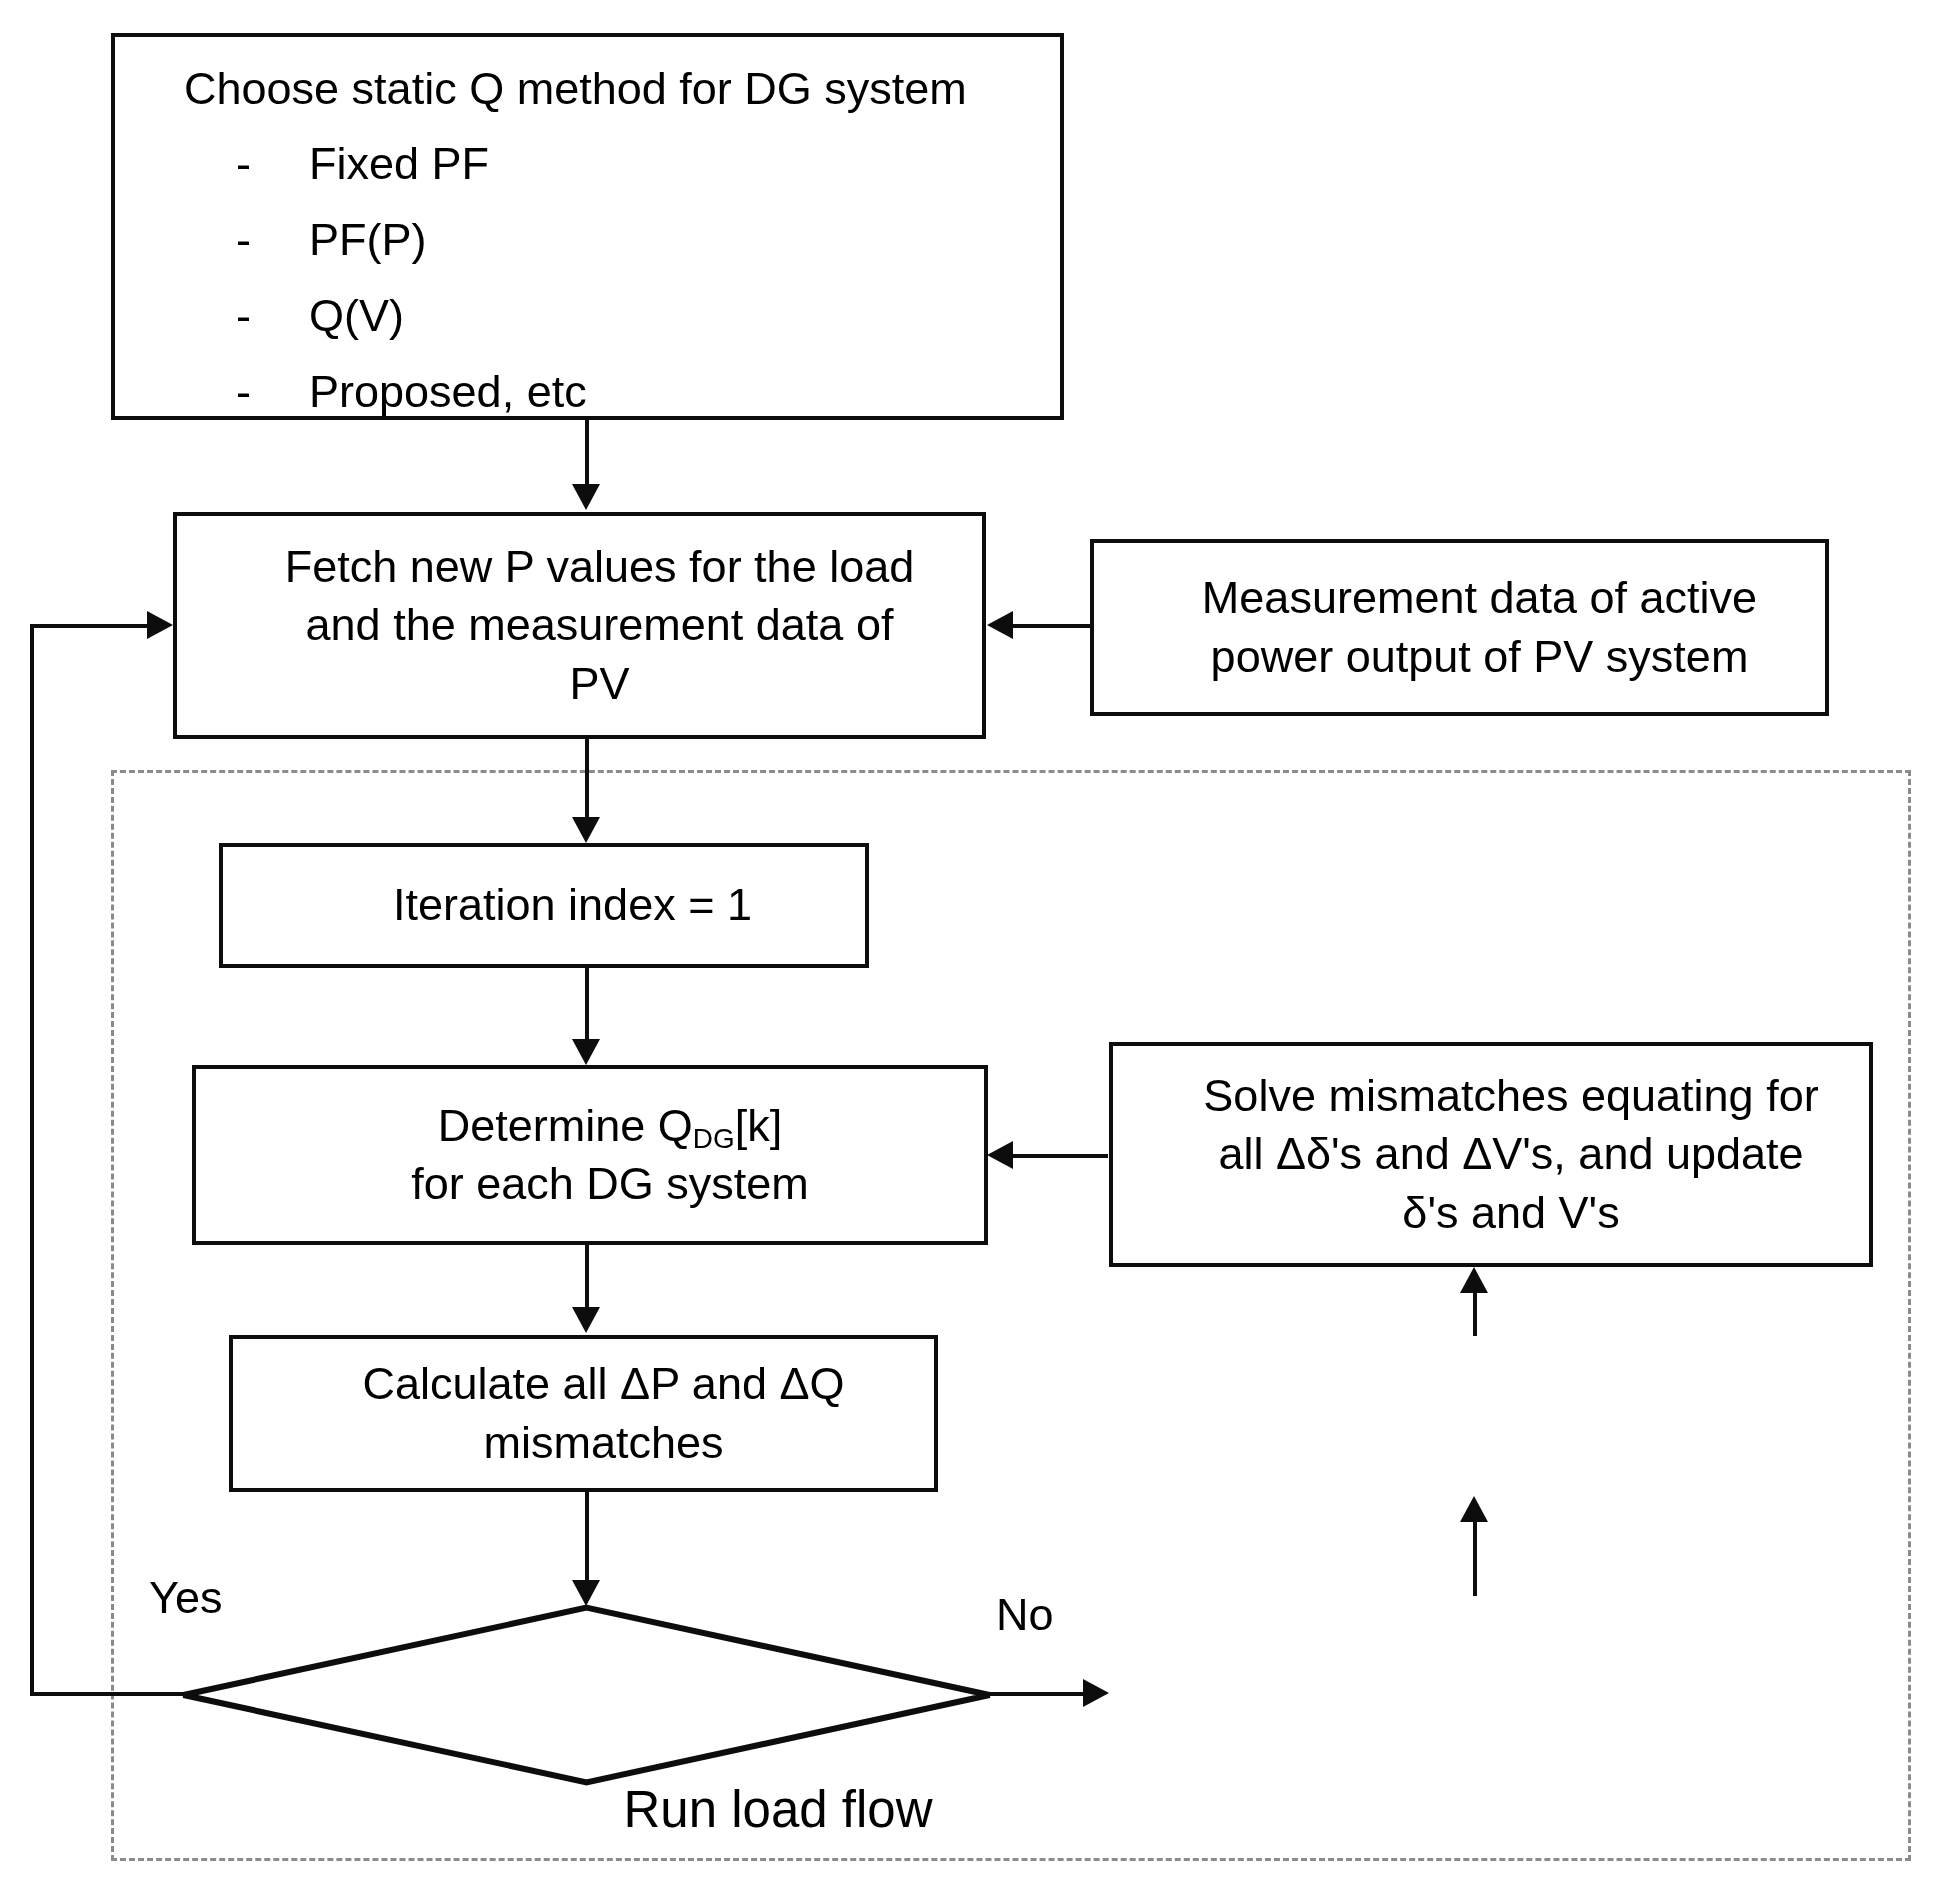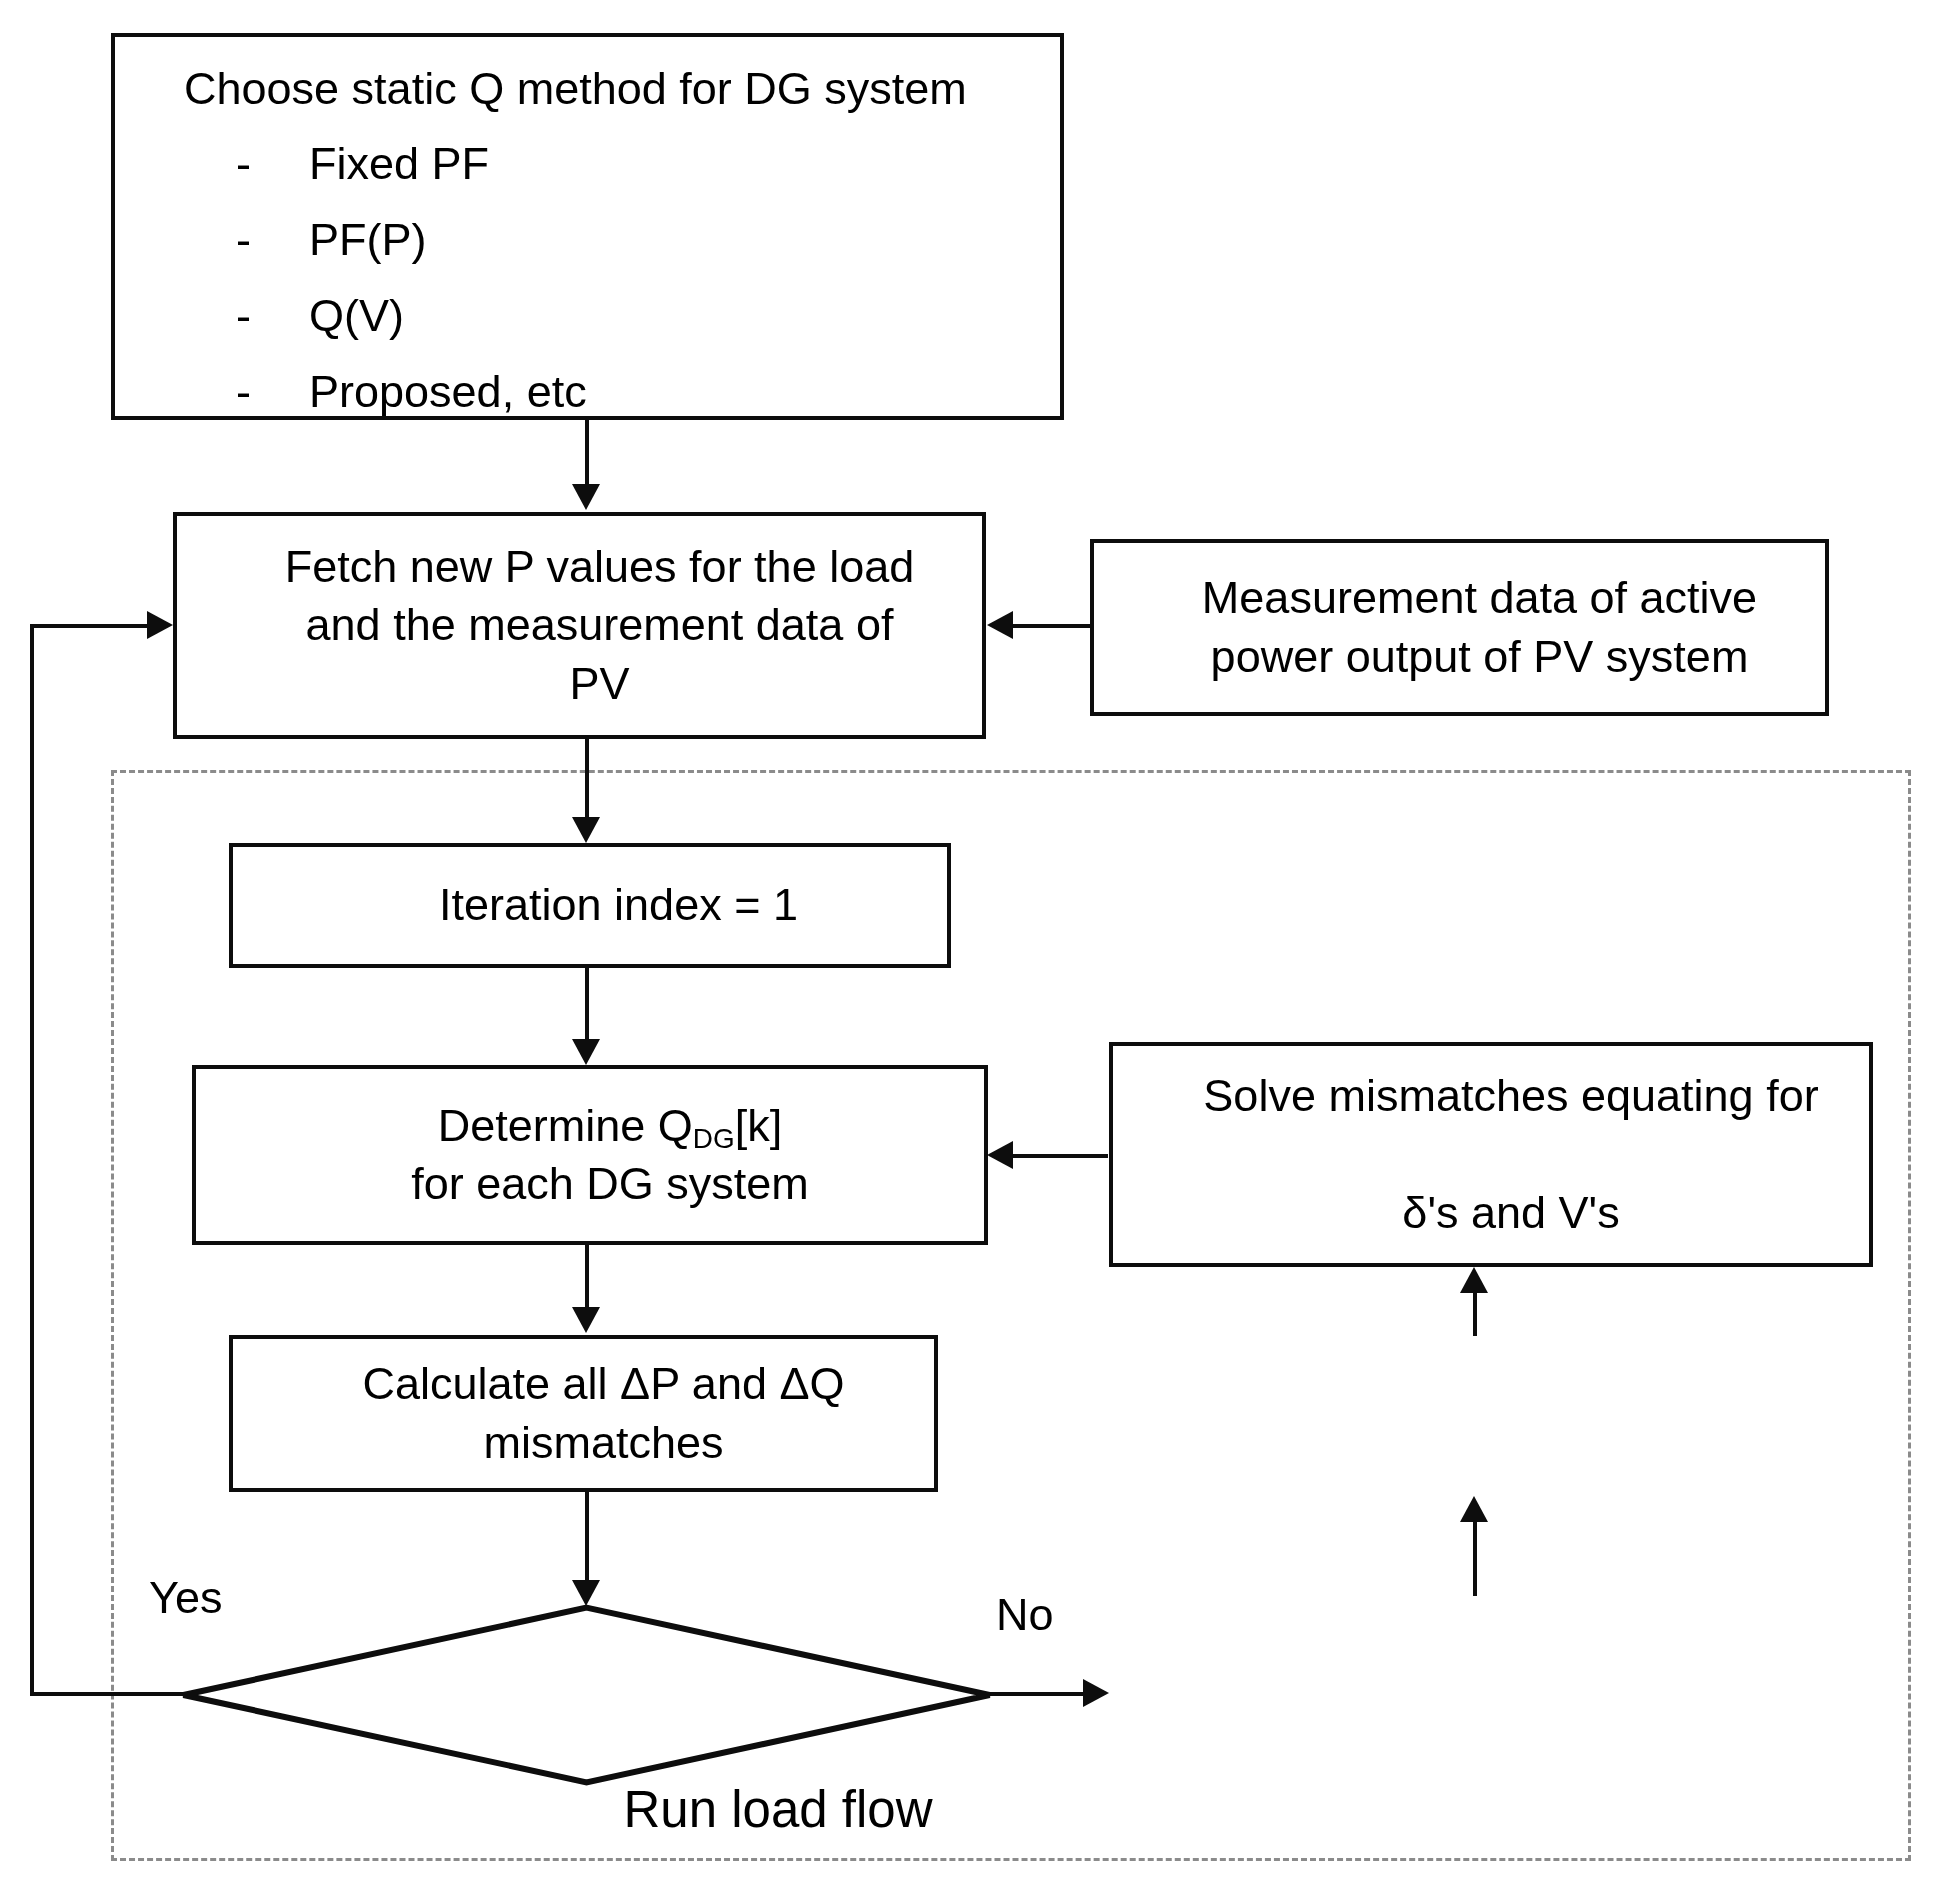--- a/index.html
+++ b/index.html
@@ -143,40 +143,40 @@
   <div class="ln v" style="left:30px;top:624px;height:1072px;"></div>
   <div class="ln h" style="left:30px;top:624px;width:121px;"></div>
   <div class="arrow right" style="left:147px;top:611px;"></div>
   <div class="ln h" style="left:30px;top:1692px;width:154px;"></div>
 
   <div class="edge-label" style="left:149px;top:1572px;">Yes</div>
 
   <div class="ln v" style="left:585px;top:739px;height:80px;"></div>
   <div class="arrow down" style="left:572px;top:817px;"></div>
 
-  <div class="node" style="left:229px;top:843px;width:722px;height:125px;padding-left:17px;">
+  <div class="node" style="left:219px;top:843px;width:650px;height:125px;padding-left:17px;">
     <div class="inner">
       <span>Iteration index = 1</span>
     </div>
   </div>
 
   <div class="ln v" style="left:585px;top:968px;height:74px;"></div>
   <div class="arrow down" style="left:572px;top:1039px;"></div>
 
   <div class="node" style="left:192px;top:1065px;width:796px;height:180px;">
     <div class="inner">
       <span><span>Determine Q</span><sub>DG</sub><span>[k]</span></span><br>
       <span>for each DG system</span>
     </div>
   </div>
 
   <div class="node" style="left:1109px;top:1042px;width:764px;height:225px;">
     <div class="inner">
       <span>Solve mismatches equating for</span><br>
-      <br>
+      <span>all Δδ's and ΔV's, and update</span><br>
       <span>δ's and V's</span>
     </div>
   </div>
 
   <div class="ln h" style="left:1013px;top:1154px;width:95px;"></div>
   <div class="arrow left" style="left:987px;top:1141px;"></div>
 
   <div class="ln v" style="left:585px;top:1245px;height:65px;"></div>
   <div class="arrow down" style="left:572px;top:1307px;"></div>
 

